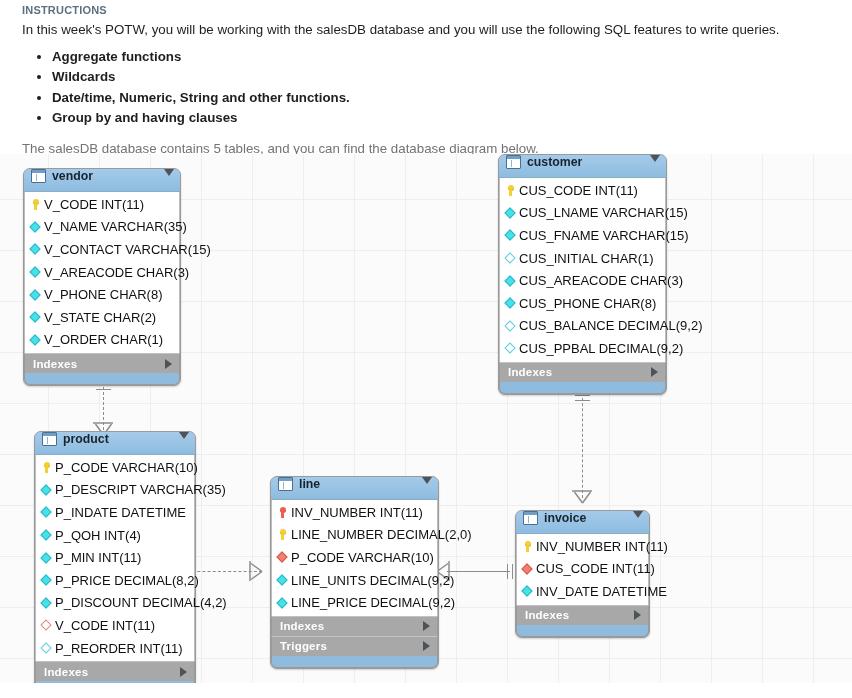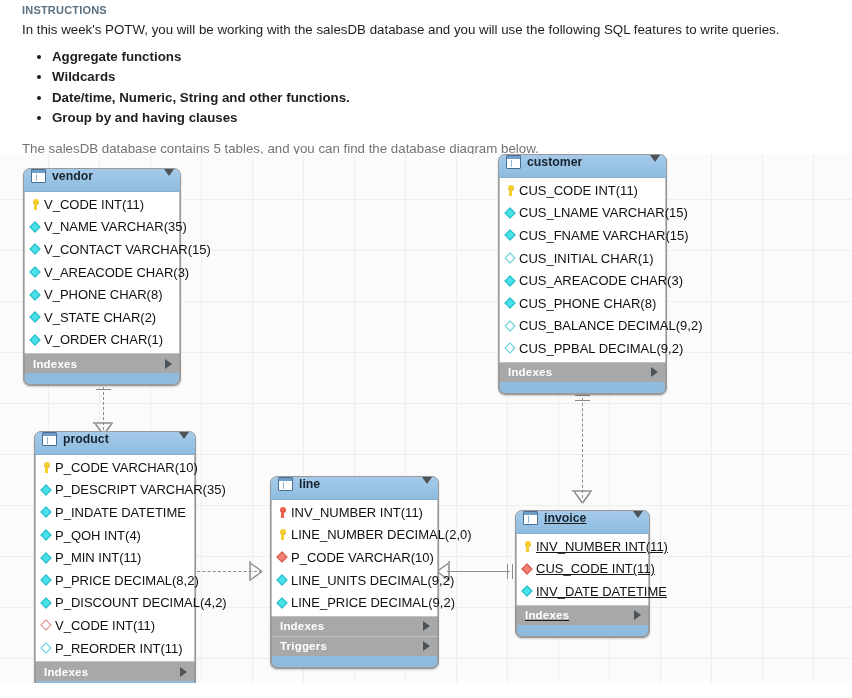--- a/index.html
+++ b/index.html
@@ -489,21 +489,21 @@
       <span class="tbl-bar-label">Indexes</span>
       <span class="bar-caret"></span>
     </div>
     <div class="tbl-bar">
       <span class="tbl-bar-label">Triggers</span>
       <span class="bar-caret"></span>
     </div>
     <div class="tbl-foot"></div>
   </div>
 
-  <div class="tbl" style="left:515px; top:356px; width:135px;text-decoration:underline;">
+  <div class="tbl" style="left:515px; top:356px; width:135px;">
     <div class="tbl-head">
       <span class="tbl-ico"></span>
       <span class="tbl-title">invoice</span>
       <span class="caret"></span>
     </div>
     <div class="tbl-cols">
       <div class="col">
           <span class="g g-key g-key-y"></span>
           <span class="col-name">INV_NUMBER INT(11)</span>
         </div>

